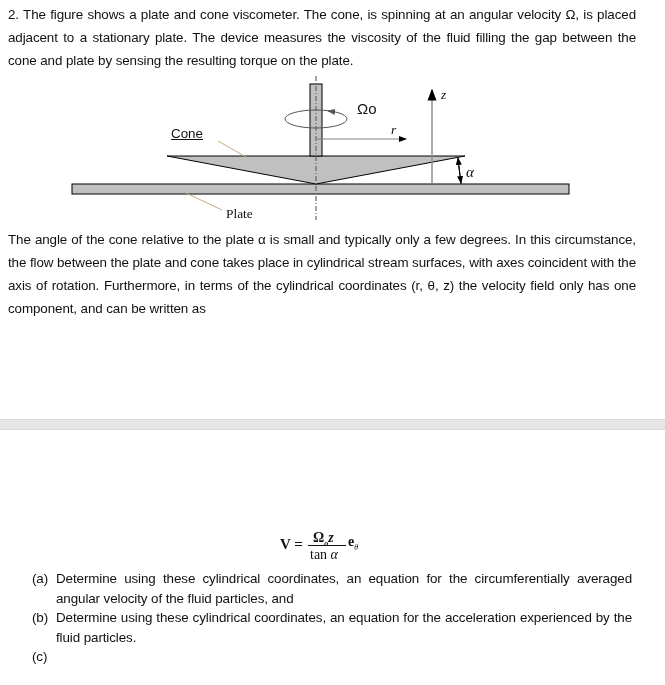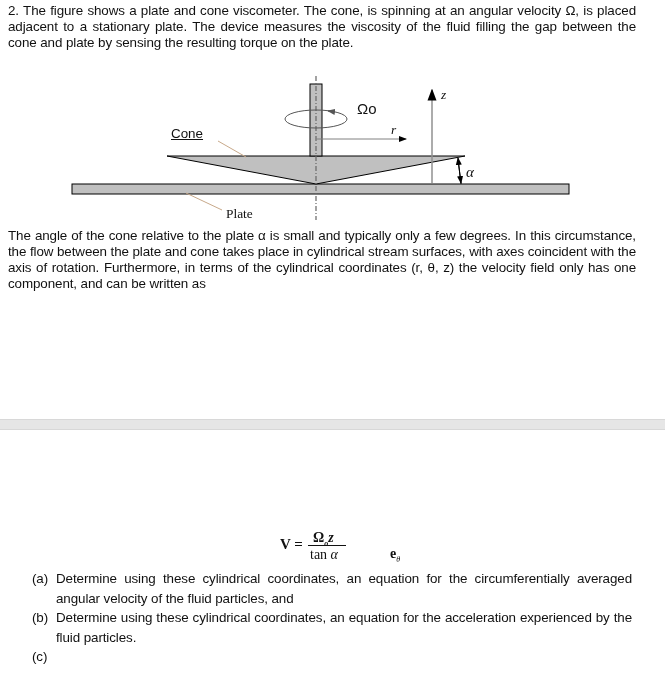--- a/index.html
+++ b/index.html
@@ -3,21 +3,21 @@
   <meta charset="utf-8">
   <style>
     html, body { margin: 0; padding: 0; background: #ffffff; }
     body {
       width: 665px; height: 685px; position: relative; overflow: hidden;
       font-family: "Liberation Sans", "DejaVu Sans", sans-serif;
       color: #111111;
     }
     .para {
       position: absolute; left: 8px; width: 628px;
-      font-size: 13.4px; line-height: 16px; text-align: justify;
+      font-size: 13.4px; line-height: 23px; text-align: justify;
       letter-spacing: -0.1px;
     }
     #intro { top: 3px; }
     #body2 { top: 228px; }
     .divider {
       position: absolute; left: 0; top: 419px; width: 665px; height: 9px;
       background: #e6e6e6; border-top: 1px solid #d8d8d8; border-bottom: 1px solid #d8d8d8;
     }
     .figure { position: absolute; left: 0; top: 70px; width: 665px; height: 160px; }
     .fig-label {
@@ -26,21 +26,21 @@
     .eq {
       position: absolute; left: 280px; top: 526px; width: 120px; height: 44px;
       font-family: "Liberation Serif", "DejaVu Serif", serif; color: #111;
     }
     .eq .lhs { position: absolute; left: 0; top: 10px; font-size: 15px; font-weight: bold; }
     .eq .num { position: absolute; left: 33px; top: 4px; font-size: 14px; font-weight: bold; }
     .eq .num i { font-style: italic; }
     .eq .bar { position: absolute; left: 28px; top: 19px; width: 38px; height: 1px; background: #111; }
     .eq .den { position: absolute; left: 30px; top: 21px; font-size: 14px; }
     .eq .den i { font-style: italic; }
-    .eq .ev { position: absolute; left: 68px; top: 20px; font-size: 14px; font-weight: bold; margin-left: 42px; }
+    .eq .ev { position: absolute; left: 68px; top: 8px; font-size: 14px; font-weight: bold; }
     .eq .ev sub { font-size: 8px; font-weight: normal; font-style: italic; }
     .parts { position: absolute; left: 32px; top: 569px; width: 600px; }
     .part {
       position: relative; padding-left: 24px;
       font-size: 13.4px; line-height: 19.6px; text-align: justify; letter-spacing: -0.1px;
     }
     .part .tag { position: absolute; left: 0; top: 0; }
   </style>
 </head>
 <body>

